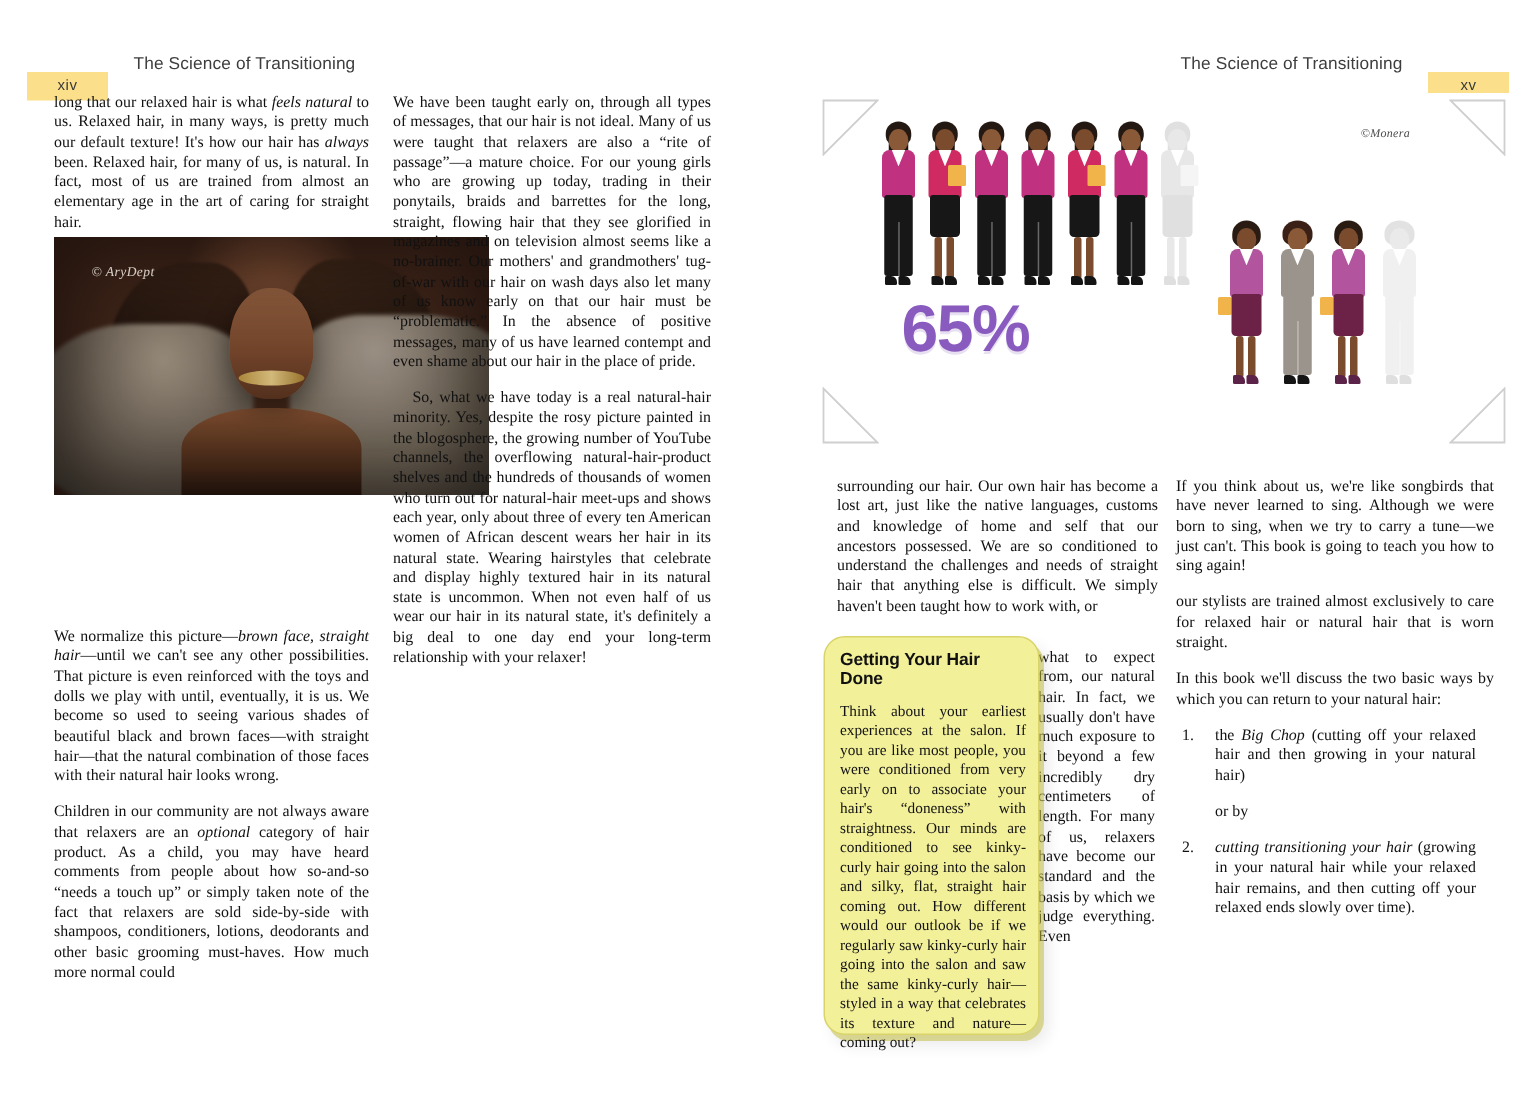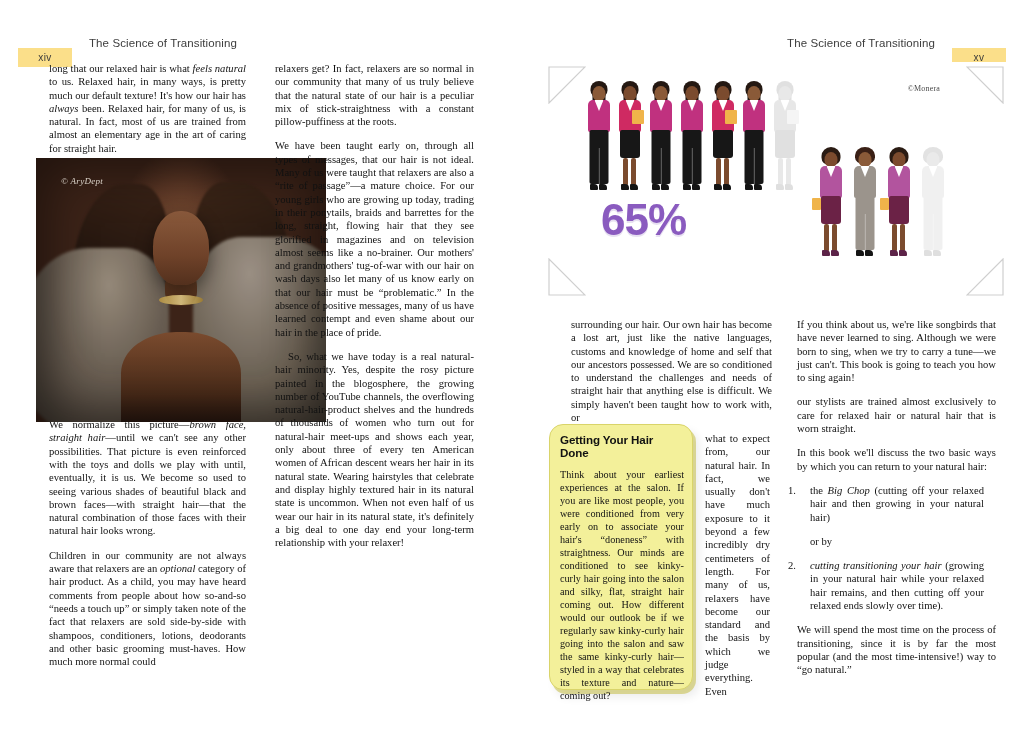--- a/index.html
+++ b/index.html
@@ -36,30 +36,30 @@
   
   .col{
     position:absolute;
     font-size:10.6px;
     line-height:13.3px;
     text-align:justify;
     text-justify:inter-word;
     hyphens:none;
     color:#111;
   }
-  .col p{margin:0 0 11px 13px;}
+  .col p{margin:0 0 11px 0;}
   .col p.ind{text-indent:13px;}
   .col i, .col em{font-style:italic;}
 
   
   #lcol1{left:36px;top:62px;width:210px;}
   #lcol2{left:262px;top:62px;width:212px;}
 
   
-  .photo-wrap{position:absolute;left:36px;top:158px;width:290px;height:264px;}
+  .photo-wrap{position:absolute;left:36px;top:158px;width:290px;height:172px;}
   .photo{
     position:absolute;inset:0;
     background:
       radial-gradient(ellipse 62px 78px at 50% 26%, #7a4d33 0%, #5d3826 55%, #3c2318 100%),
       linear-gradient(160deg,#6e6256 0%,#4a4038 38%,#2b2520 70%,#15120f 100%);
     overflow:hidden;
   }
   .photo .fur-l{
     position:absolute;left:-6%;top:34%;width:52%;height:70%;
     background:radial-gradient(ellipse at 60% 20%, #9b8f7f 0%, #6c6155 45%, #3a332c 100%);
@@ -163,21 +163,21 @@
     font-weight:bold;font-size:44px;color:#8a5bbf;letter-spacing:-1px;line-height:1;
     text-shadow:0 2px 0 rgba(160,130,200,.25);
   }
   .pct-sub{
     position:absolute;left:24px;top:180px;width:256px;text-align:center;
     font-family:"Liberation Sans",sans-serif;font-weight:bold;
     font-size:11.4px;line-height:16px;color:#1d1d1d;
   }
   .info-credit{
     position:absolute;right:66px;top:22px;
-    font-family:"Liberation Serif",serif;
+    font-family:"Liberation Serif",serif;font-style:italic;
     font-size:8px;color:#4a4a4a;letter-spacing:.2px;
   }
 
   
   #rcol1{left:558px;top:318px;width:214px;}
   #rcol2{left:784px;top:318px;width:212px;}
   #rcolwrap{left:692px;top:432px;width:78px;font-size:10.6px;line-height:13.3px;text-align:justify;}
 
   
   .sidebox{
@@ -244,21 +244,20 @@
         <div class="chest"></div>
         <div class="neck"></div>
         <div class="face"></div>
         <div class="neck-jewel"></div>
         <div class="vig"></div>
         <div class="photo-credit">© AryDept</div>
       </div>
     </div>
 
     <div class="col" id="lcol2">
-      <p>relaxers get? In fact, relaxers are so normal in our community that many of us truly believe that the natural state of our hair is a peculiar mix of stick-straightness with a constant pillow-puffiness at the roots.</p>
       <p>We have been taught early on, through all types of messages, that our hair is not ideal. Many of us were taught that relaxers are also a “rite of passage”—a mature choice. For our young girls who are growing up today, trading in their ponytails, braids and barrettes for the long, straight, flowing hair that they see glorified in magazines and on television almost seems like a no-brainer. Our mothers' and grandmothers' tug-of-war with our hair on wash days also let many of us know early on that our hair must be “problematic.” In the absence of positive messages, many of us have learned contempt and even shame about our hair in the place of pride.</p>
       <p class="ind">So, what we have today is a real natural-hair minority. Yes, despite the rosy picture painted in the blogosphere, the growing number of YouTube channels, the overflowing natural-hair-product shelves and the hundreds of thousands of women who turn out for natural-hair meet-ups and shows each year, only about three of every ten American women of African descent wears her hair in its natural state. Wearing hairstyles that celebrate and display highly textured hair in its natural state is uncommon. When not even half of us wear our hair in its natural state, it's definitely a big deal to one day end your long-term relationship with your relaxer!</p>
     </div>
   </div>
 
   <div class="page right">
 
     <div class="runhead rh">
       <div class="runtitle">The Science of Transitioning</div>
       <div class="folio">xv</div>
@@ -441,16 +440,15 @@
       <li>
         <span>the </span><i>Big Chop</i><span> (cutting off your relaxed hair and then growing in your natural hair)</span>
       </li>
     </ol>
     <div class="orby">or by</div>
     <ol class="rlist" style="counter-reset:rl 1">
       <li>
         <span></span><i>cutting transitioning your hair</i><span> (growing in your natural hair while your relaxed hair remains, and then cutting off your relaxed ends slowly over time).</span>
       </li>
     </ol>
-    <p>We will spend the most time on the process of transitioning, since it is by far the most popular (and the most time-intensive!) way to “go natural.”</p>
   </div>
 
 </div>
 
 </body></html>

